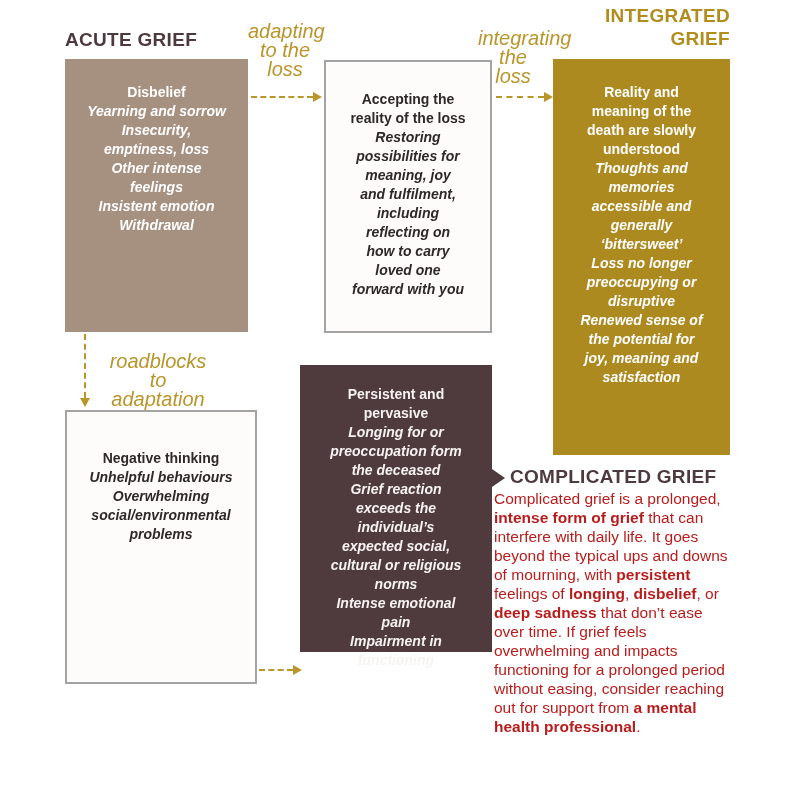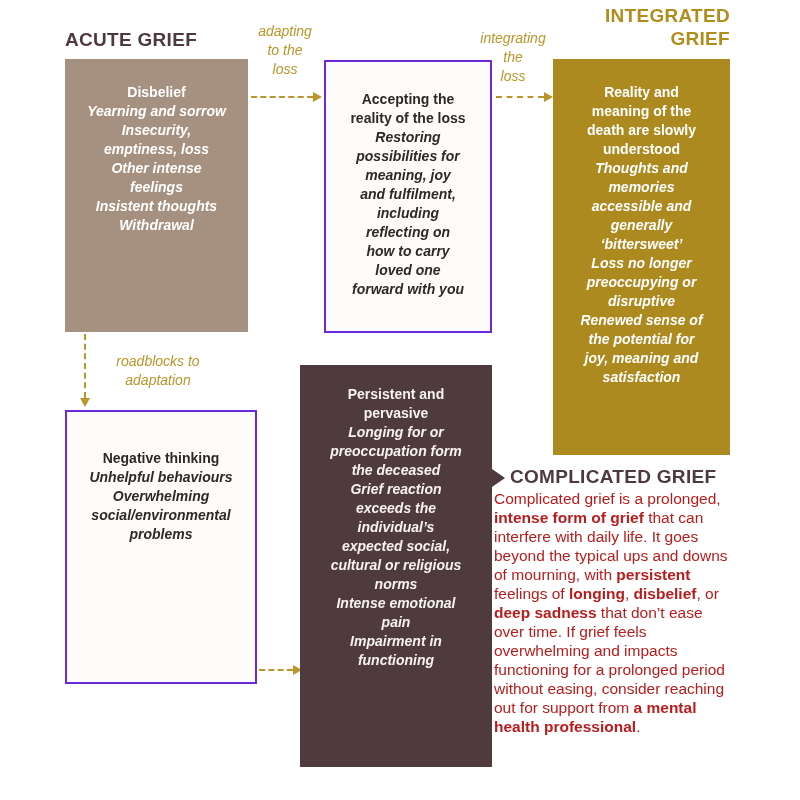--- a/index.html
+++ b/index.html
@@ -14,32 +14,32 @@
   .heading.acute{left:65px;top:29px;color:#4e3a3e;}
   .heading.integrated{right:70px;top:4px;color:#b08d1c;text-align:right;line-height:23px;}
   .heading.complicated{left:510px;top:466px;color:#4e3a3e;}
   .box{
     position:absolute;box-sizing:border-box;text-align:center;
     font-weight:700;font-size:14px;line-height:19px;
   }
   .box-item{white-space:pre-line;}
   .box-item + .box-item{font-style:italic;}
   .taupe-box{left:65px;top:59px;width:183px;height:273px;background:#a69180;color:#ffffff;padding:24px 10px;}
-  .white-box{background:#fdfcfa;border:2px solid #6d28d9;color:#2d2926;}
+  .white-box{background:#fdfcfa;border:2px solid #a3a3a3;color:#2d2926;}
   .mid-box{left:324px;top:60px;width:168px;height:273px;padding:28px 8px;}
   .gold-box{left:553px;top:59px;width:177px;height:396px;background:#ad8a20;color:#ffffff;padding:24px 10px;}
   .bottom-box{left:65px;top:410px;width:192px;height:274px;padding:37px 12px;}
-  .dark-box{left:300px;top:365px;width:192px;height:402px;background:#4f3a3e;color:#f7f3f1;padding:20px 8px;}
+  .dark-box{left:300px;top:365px;width:192px;height:287px;background:#4f3a3e;color:#f7f3f1;padding:20px 8px;}
   .pointer{
     position:absolute;right:-13px;top:104px;width:0;height:0;
     border-top:9px solid transparent;border-bottom:9px solid transparent;
     border-left:13px solid #4f3a3e;
   }
   .flow-label{
-    position:absolute;font-style:italic;color:#b9952a;font-size:14px;
+    position:absolute;font-style:italic;color:#b9952a;font-size:20px;
     line-height:19px;text-align:center;white-space:pre-line;
   }
   .label-adapting{left:248px;top:22px;width:74px;}
   .label-integrating{left:478px;top:29px;width:70px;}
   .label-roadblocks{left:103px;top:352px;width:110px;}
   .dash-h{position:absolute;border-top:2px dashed #b9952a;height:0;}
   .dash-v{position:absolute;border-left:2px dashed #b9952a;width:0;}
   .arrow-a{left:251px;top:96px;width:62px;}
   .arrow-b{left:496px;top:96px;width:48px;}
   .arrow-c{left:84px;top:334px;height:64px;}
@@ -70,21 +70,21 @@
 
   <div class="heading acute">ACUTE GRIEF</div>
 
   <div class="box taupe-box">
       <div class="box-item">Disbelief</div>
       <div class="box-item">Yearning and sorrow
 Insecurity,
 emptiness, loss</div>
       <div class="box-item">Other intense
 feelings</div>
-      <div class="box-item">Insistent thoughts</div>
+      <div class="box-item">Insistent emotion</div>
       <div class="box-item">Withdrawal</div>
     </div>
 
   <div class="flow-label label-adapting">adapting
 to the
 loss</div>
 
   <div class="dash-h arrow-a">
     <span class="tri-r"></span>
   </div>

